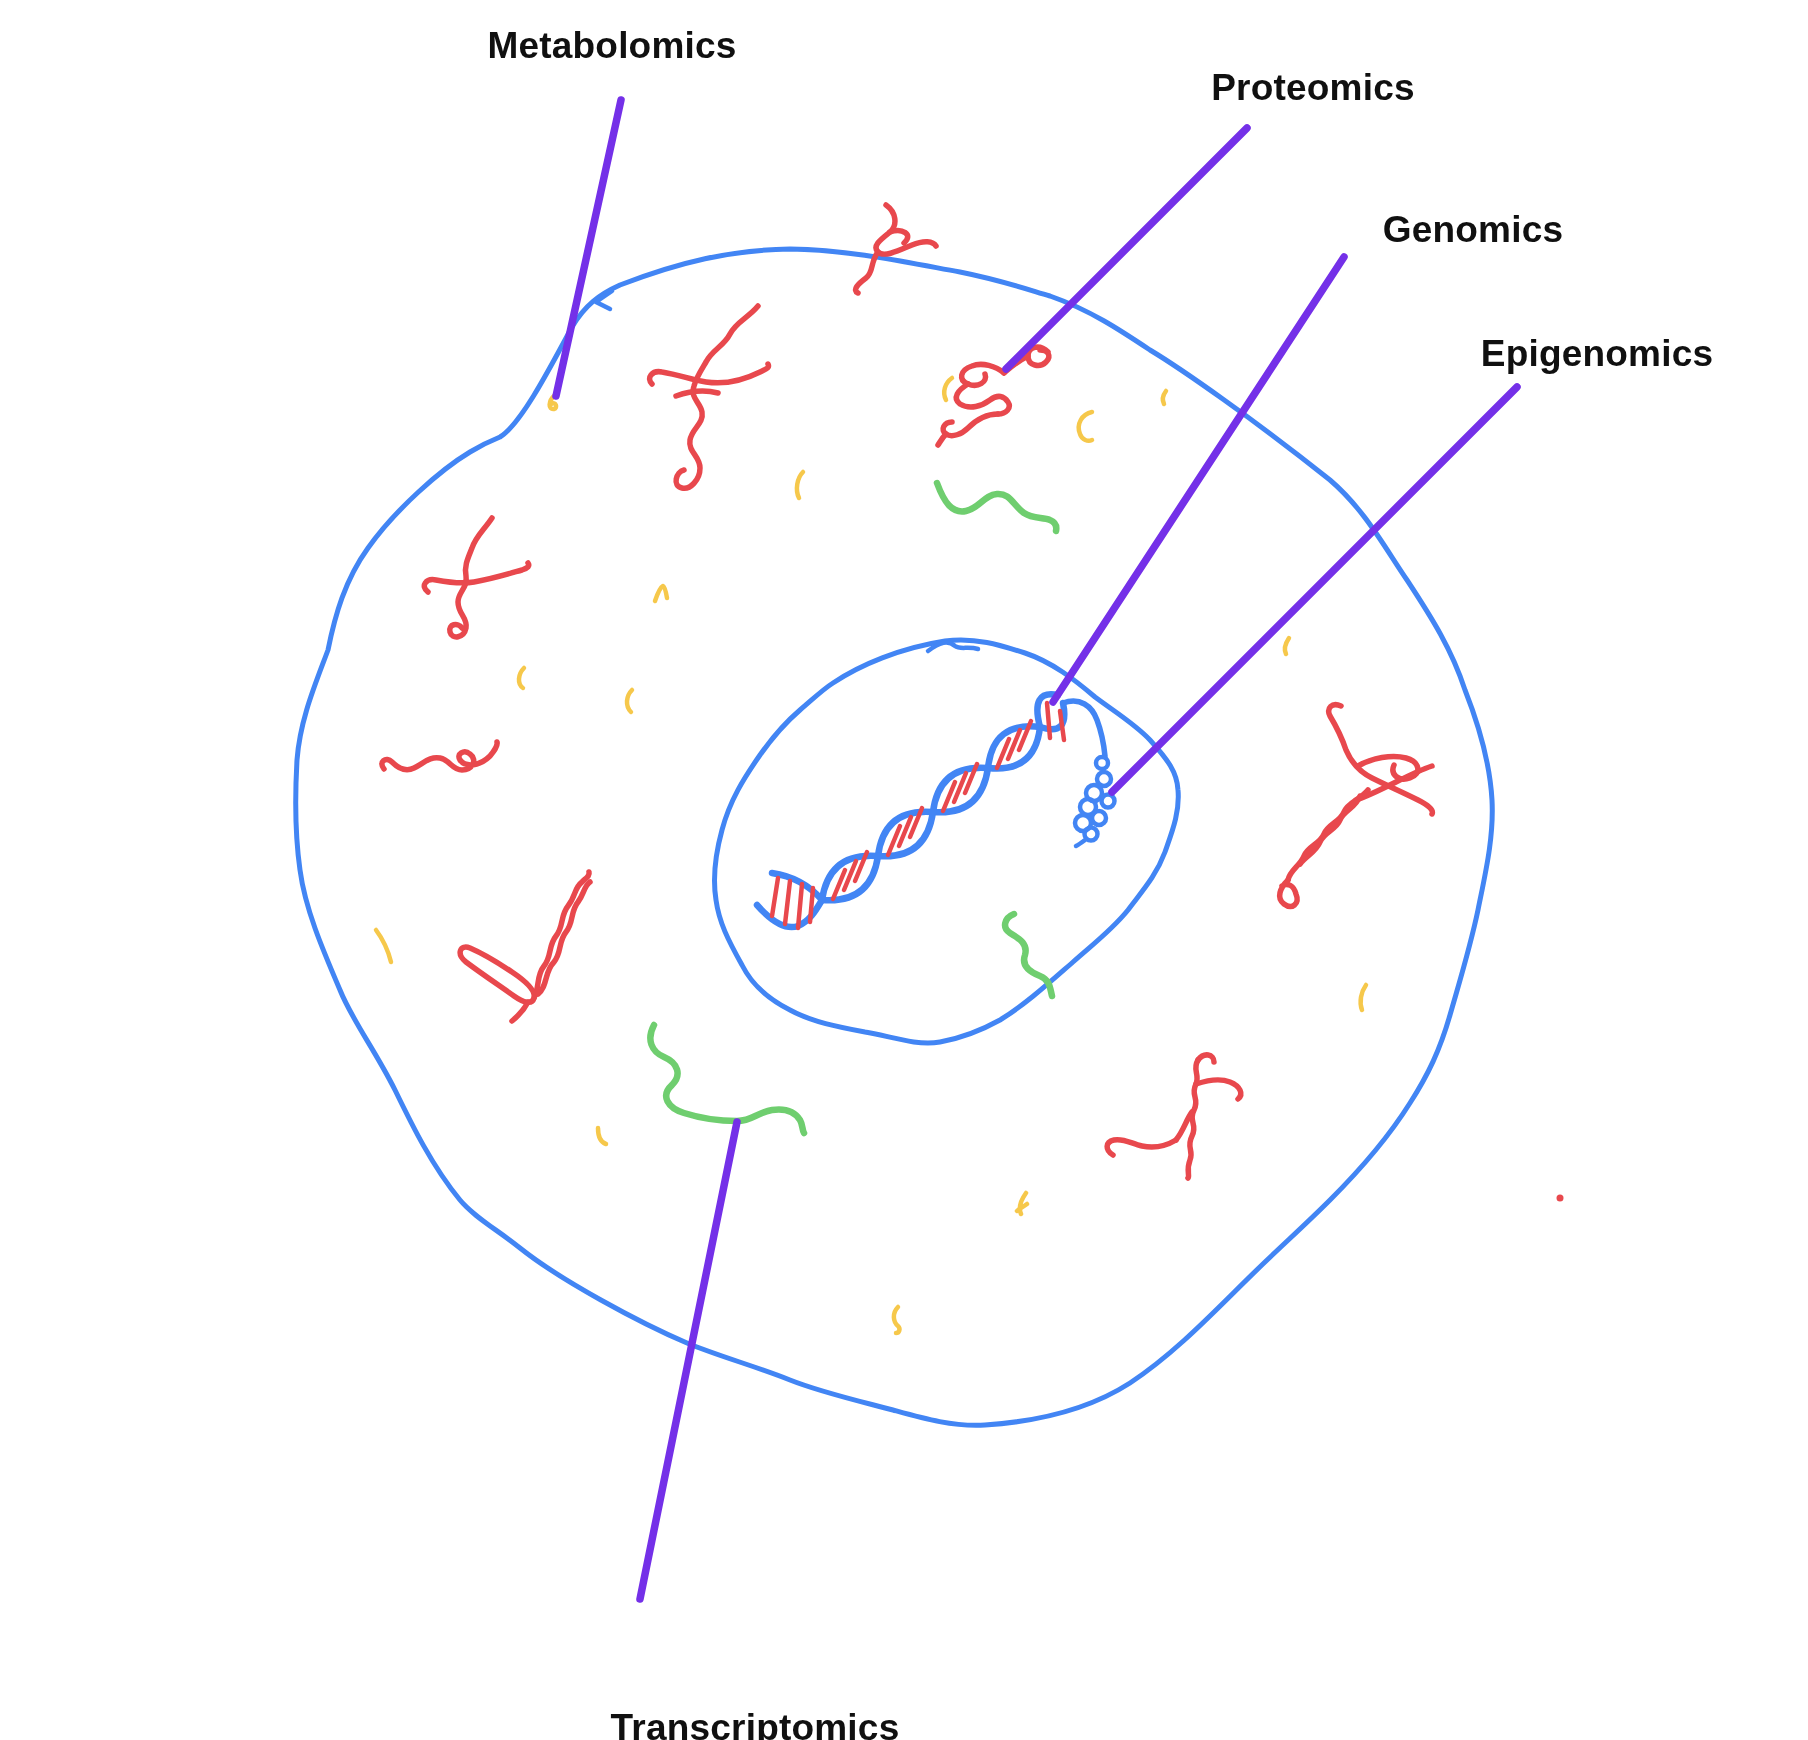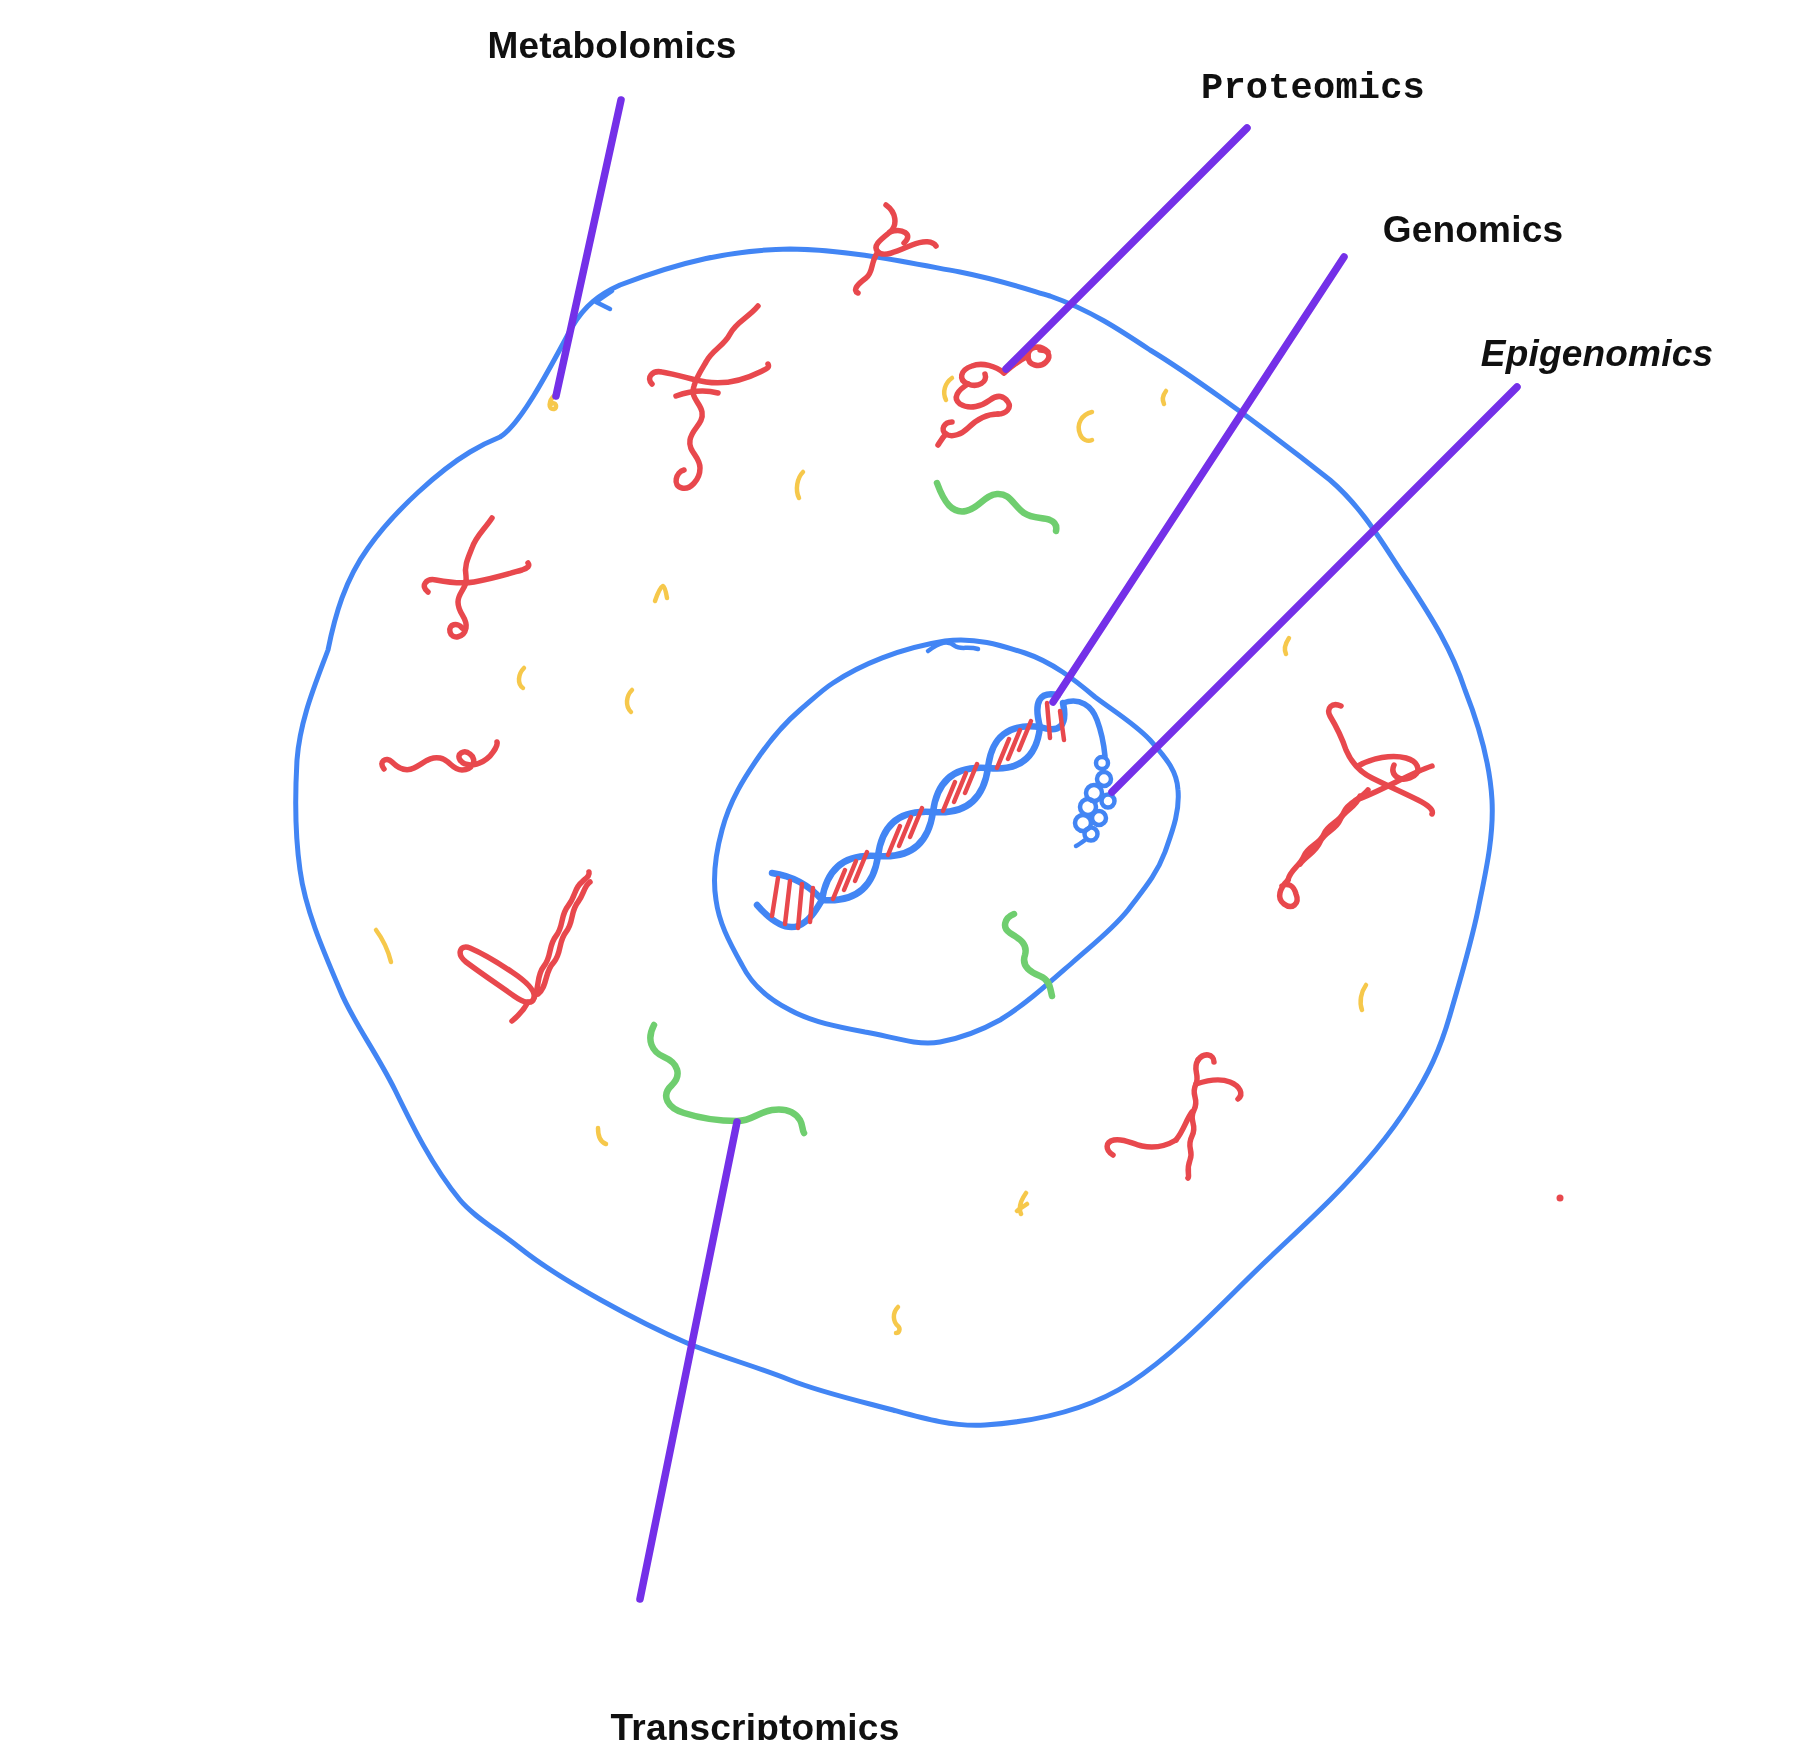--- a/index.html
+++ b/index.html
@@ -386,18 +386,18 @@
     <g>
       <line class="stroke purple" stroke-width="7.5" x1="621" y1="100" x2="556" y2="396"></line>
       <line class="stroke purple" stroke-width="7.5" x1="1247" y1="128" x2="1006" y2="369"></line>
       <line class="stroke purple" stroke-width="7.5" x1="1344" y1="257" x2="1053" y2="702"></line>
       <line class="stroke purple" stroke-width="7.5" x1="1517" y1="387" x2="1112" y2="792"></line>
       <line class="stroke purple" stroke-width="7.5" x1="737" y1="1122" x2="640" y2="1599"></line>
     </g>
   </svg>
 
   <div class="label" style="left:612px; top:46px;">Metabolomics</div>
-  <div class="label" style="left:1313px; top:88px;font-family:Liberation Mono, monospace;">Proteomics</div>
+  <div class="label" style="left:1313px; top:88px;">Proteomics</div>
   <div class="label" style="left:1433px; top:230px;margin-left:40px;">Genomics</div>
-  <div class="label" style="left:1597px; top:354px;font-style:italic;">Epigenomics</div>
+  <div class="label" style="left:1597px; top:354px;">Epigenomics</div>
   <div class="label" style="left:755px; top:1728px;">Transcriptomics</div>
 
 </div>
 
 </body></html>

